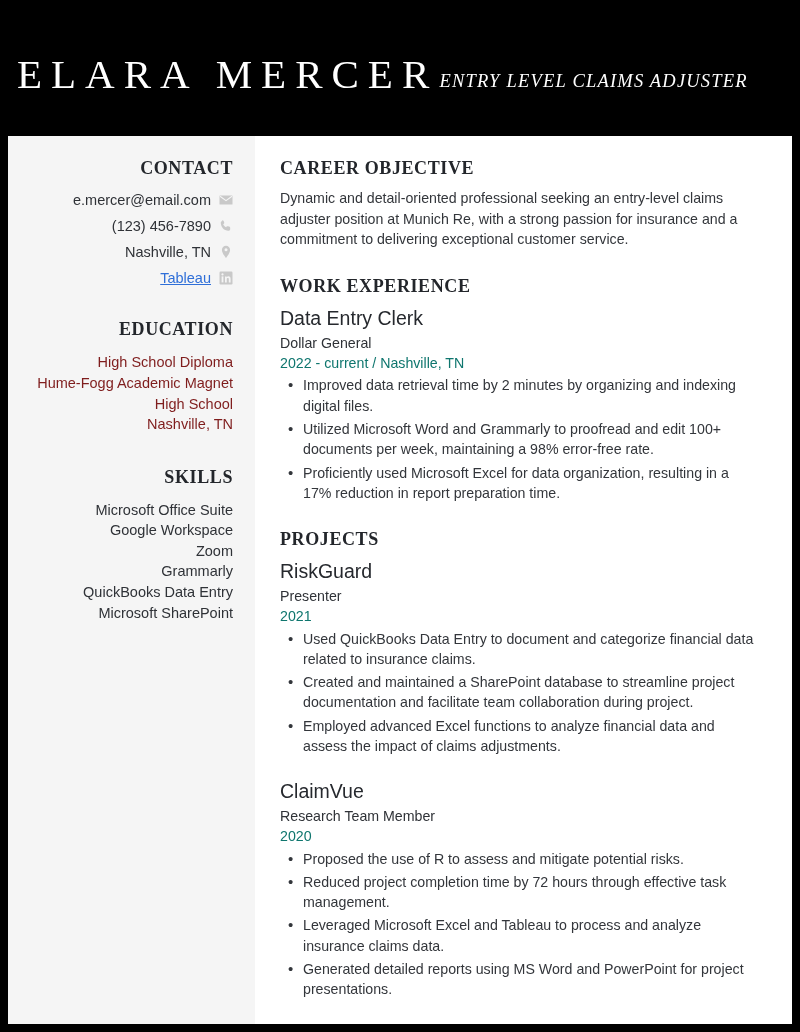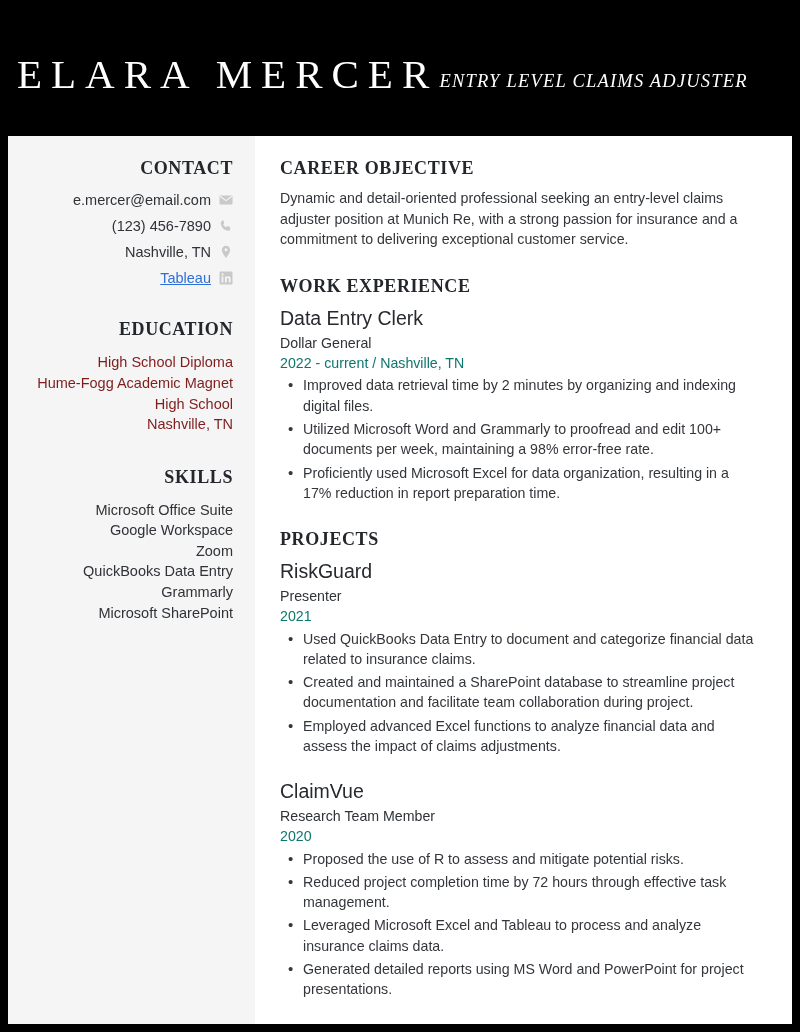--- a/index.html
+++ b/index.html
@@ -239,22 +239,22 @@
         <div class="side-line">High School Diploma</div>
         <div class="side-line">Hume-Fogg Academic Magnet High School</div>
         <div class="side-line">Nashville, TN</div>
       </div>
 
       <div class="sec-head spaced">SKILLS</div>
       <div>
         <div class="skill-line">Microsoft Office Suite</div>
         <div class="skill-line">Google Workspace</div>
         <div class="skill-line">Zoom</div>
+        <div class="skill-line">Grammarly</div>
         <div class="skill-line">QuickBooks Data Entry</div>
-        <div class="skill-line">Grammarly</div>
         <div class="skill-line">Microsoft SharePoint</div>
       </div>
 
     </aside>
 
     <section class="main">
 
       <div class="sec-head">CAREER OBJECTIVE</div>
       <p class="para">Dynamic and detail-oriented professional seeking an entry-level claims adjuster position at Munich Re, with a strong passion for insurance and a commitment to delivering exceptional customer service.</p>
 

